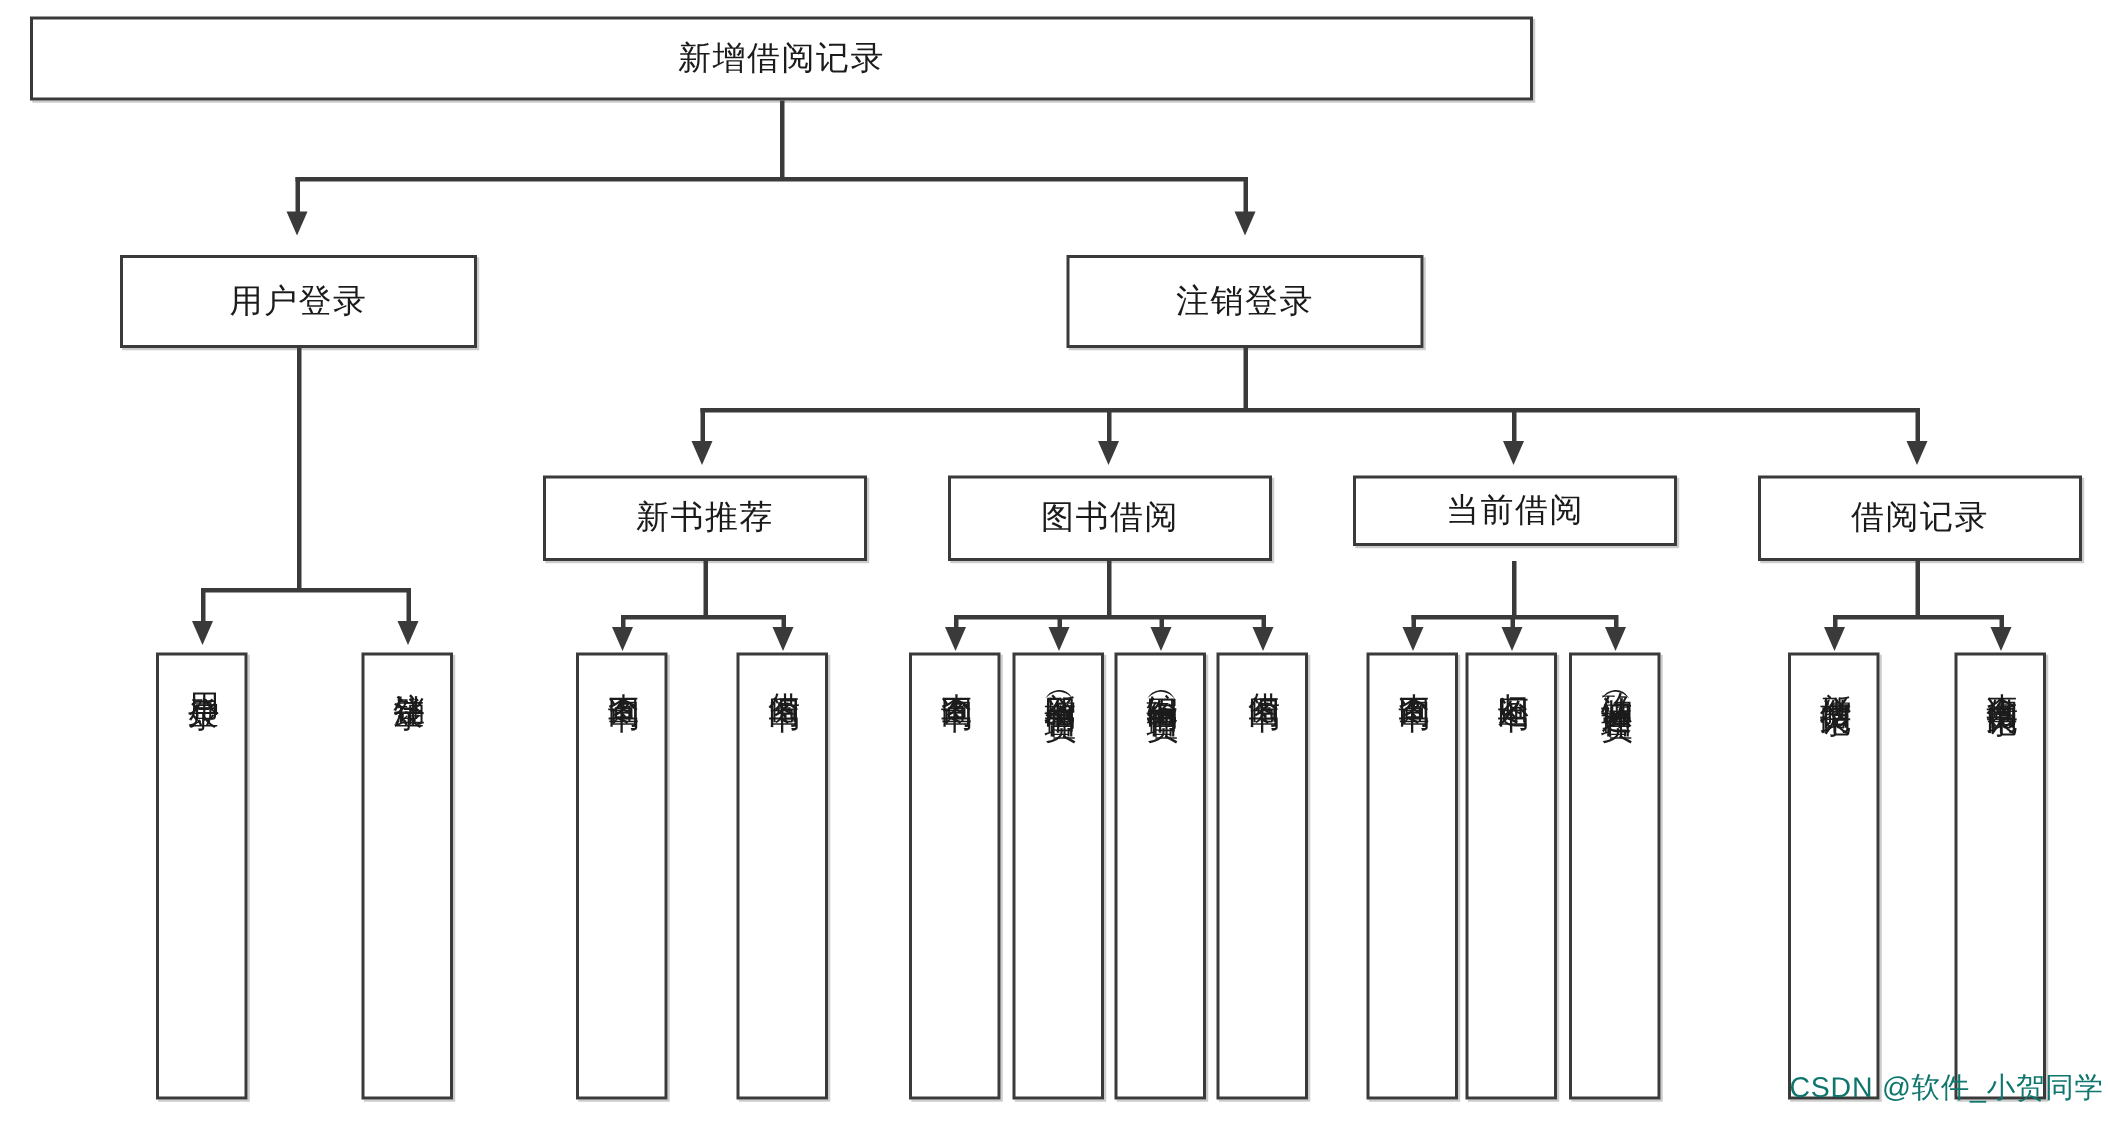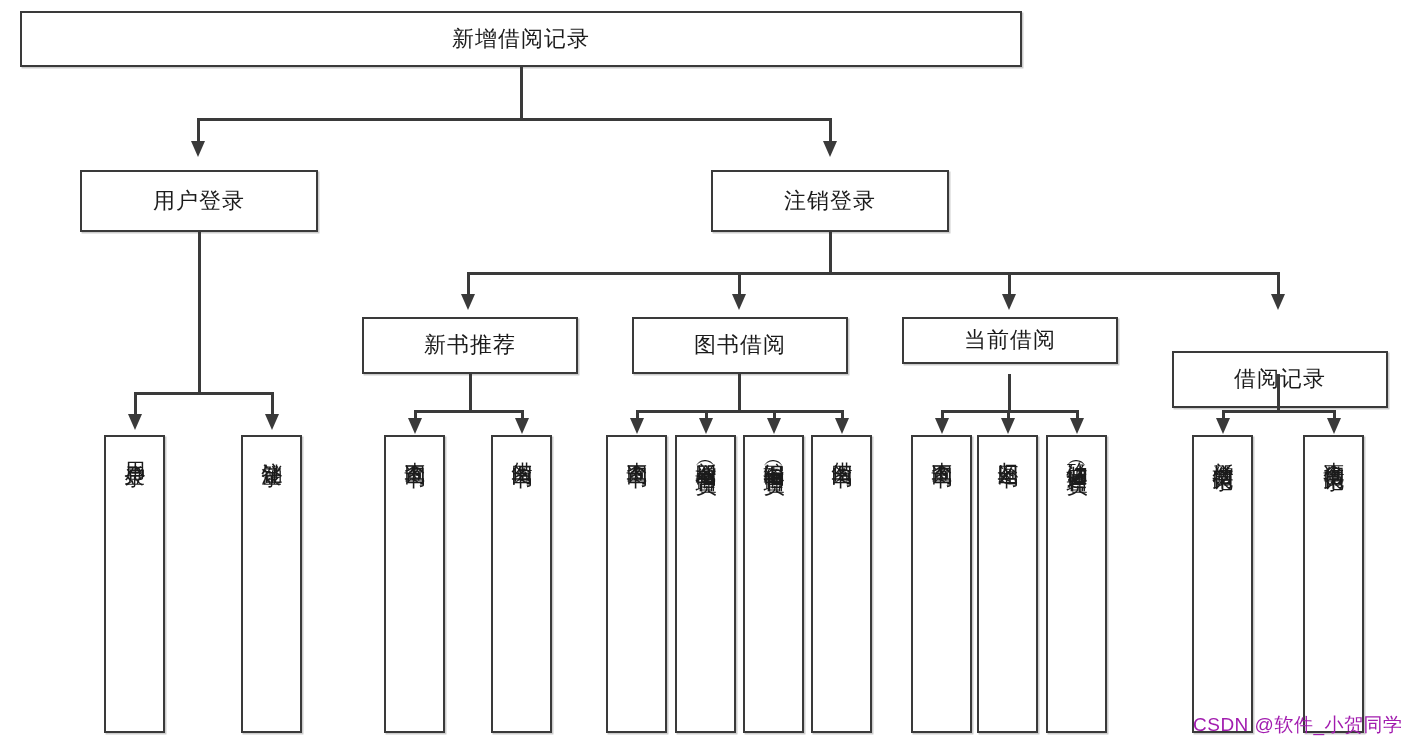--- a/index.html
+++ b/index.html
@@ -55,21 +55,21 @@
     border-left:7px solid transparent;
     border-right:7px solid transparent;
     border-top:16px solid #3a3a3a;
   }
 
   
   #watermark{
     position:absolute;
     left:1193px;top:712px;
     font-size:19px;
-    color:#a21caf;
+    color:#0f766e;
     white-space:nowrap;
     letter-spacing:0.5px;
     font-family:"Liberation Sans","DejaVu Sans",sans-serif;
   }
 </style>
 </head>
 <body>
 
 <div id="canvas">
 
@@ -114,21 +114,21 @@
 
   <div class="node" style="left:362px;top:317px;width:216px;height:57px;">
     <span class="label">新书推荐</span>
   </div>
   <div class="node" style="left:632px;top:317px;width:216px;height:57px;">
     <span class="label">图书借阅</span>
   </div>
   <div class="node" style="left:902px;top:317px;width:216px;height:47px;">
     <span class="label">当前借阅</span>
   </div>
-  <div class="node" style="left:1172px;top:317px;width:216px;height:57px;margin-top:34px;">
+  <div class="node" style="left:1172px;top:317px;width:216px;height:57px;">
     <span class="label">借阅记录</span>
   </div>
 
   <div class="ln lnv" style="left:469px;top:374px;height:36px;"></div>
   <div class="ln lnh" style="left:414px;top:410px;width:110px;"></div>
   <div class="ln lnv" style="left:414px;top:410px;height:10px;"></div>
   <div class="arrow" style="left:408px;top:418px;"></div>
   <div class="ln lnv" style="left:521px;top:410px;height:10px;"></div>
   <div class="arrow" style="left:515px;top:418px;"></div>
 

